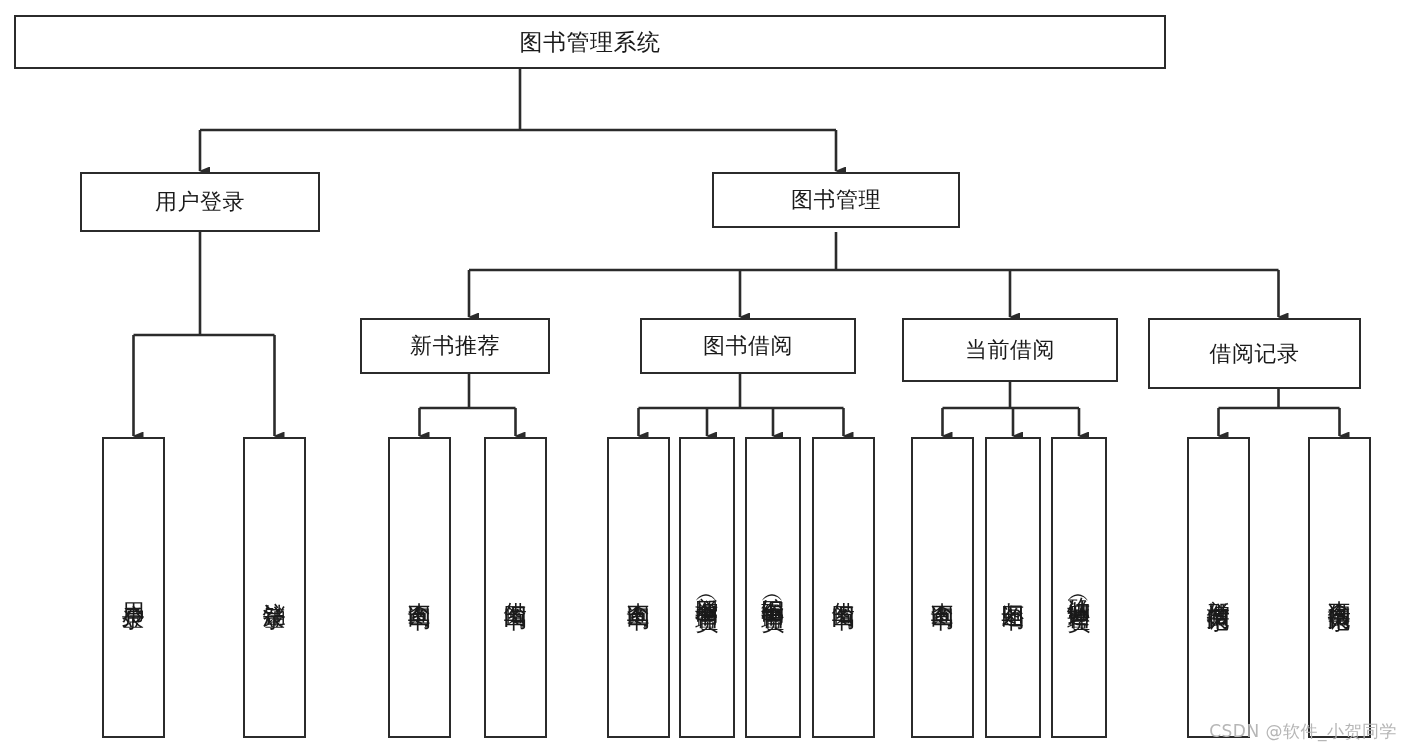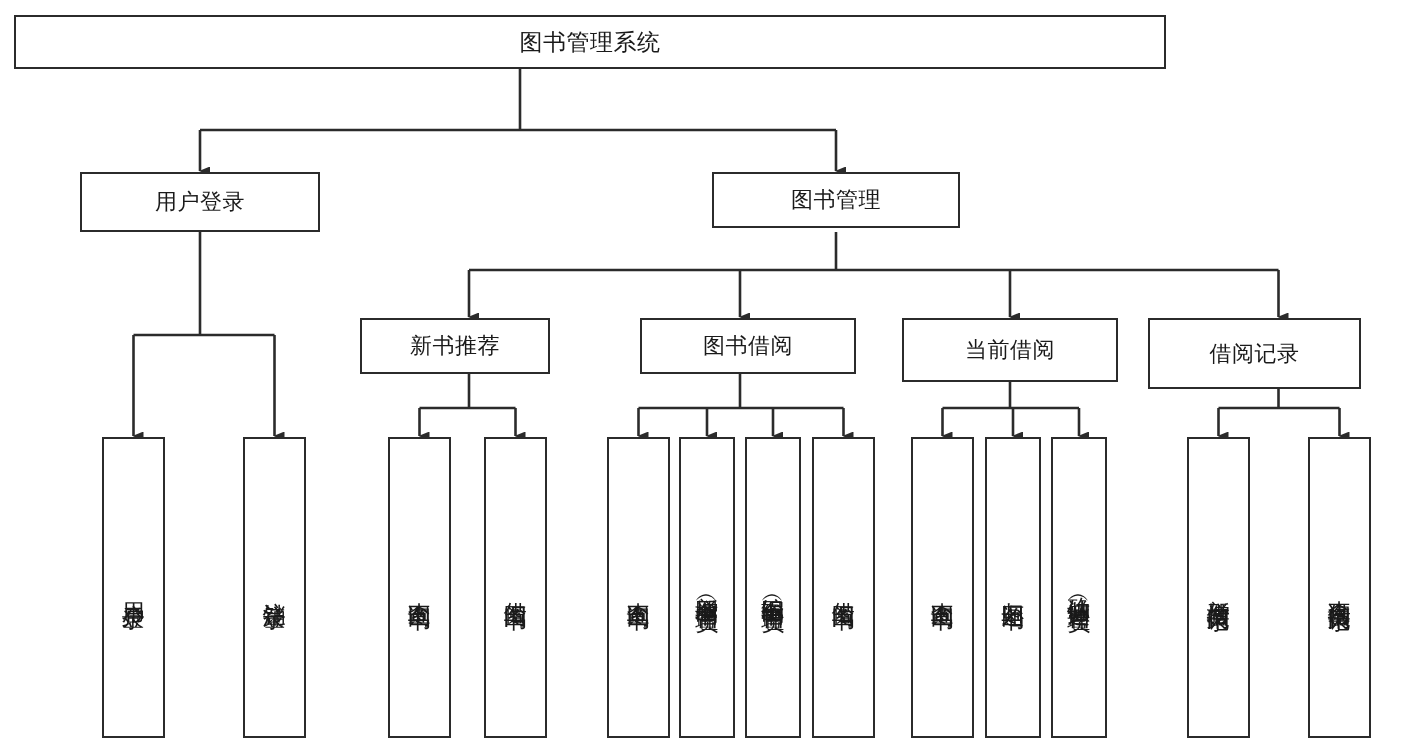--- a/index.html
+++ b/index.html
@@ -175,13 +175,14 @@
         <span class="node-label">确认归还（管理员）</span>
       </div>
       <div class="node vert" style="left: 1187px; top: 437px; width: 63px; height: 301px;">
         <span class="node-label">新增借阅记录</span>
       </div>
       <div class="node vert" style="left: 1308px; top: 437px; width: 63px; height: 301px;">
         <span class="node-label">查询借阅记录</span>
       </div>
     </div>
 
+  <div id="watermark">CSDN @软件_小贺同学</div>
 </div>
 
 </body></html>

